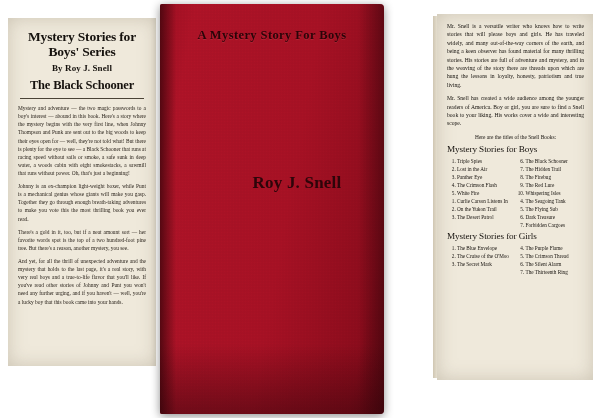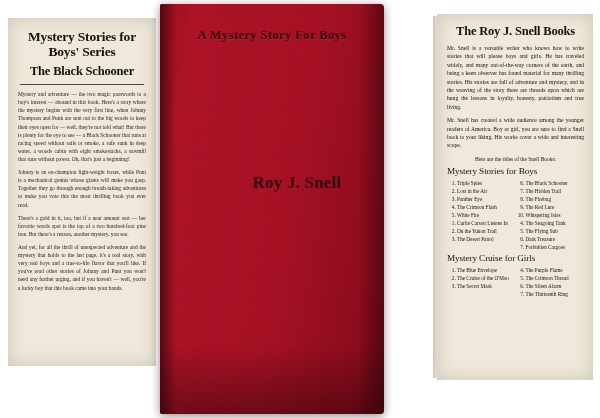--- a/index.html
+++ b/index.html
@@ -235,41 +235,41 @@
     background: linear-gradient(90deg, #cfc6b2, #efe9db);
   }
 </style>
 </head>
 <body>
 
 <div class="scene">
 
   <div class="flap-left">
     <div class="fl-title">Mystery Stories for Boys' Series</div>
+    <div class="fl-byline">By Roy J. Snell</div>
     <div class="fl-subtitle">The Black Schooner</div>
     <hr class="fl-rule">
     <p>Mystery and adventure — the two magic passwords to a boy's interest — abound in this book. Here's a story where the mystery begins with the very first line, when Johnny Thompson and Punk are sent out to the big woods to keep their eyes open for — well, they're not told what! But there is plenty for the eye to see — a Black Schooner that runs at racing speed without sails or smoke, a safe sunk in deep water, a woods cabin with eight smokestacks, a sawmill that runs without power. Oh, that's just a beginning!</p>
     <p>Johnny is an ex-champion light-weight boxer, while Punt is a mechanical genius whose giants will make you gasp. Together they go through enough breath-taking adventures to make you vote this the most thrilling book you ever read.</p>
     <p>There's a gold in it, too, but if a neat amount sort — her favorite words spot is the top of a two hundred-foot pine tree. But there's a reason, another mystery, you see.</p>
     <p>And yet, for all the thrill of unexpected adventure and the mystery that holds to the last page, it's a real story, with very real boys and a true-to-life flavor that you'll like. If you've read other stories of Johnny and Punt you won't need any further urging, and if you haven't — well, you're a lucky boy that this book came into your hands.</p>
   </div>
 
   <div class="page-edge"></div>
 
   <div class="book">
     <div class="cloth"></div>
     <div class="spine-shade"></div>
     <div class="edge-shade"></div>
     <div class="cover-topline">A Mystery Story For Boys</div>
     <div class="cover-author">Roy J. Snell</div>
     <div class="bottom-shadow"></div>
   </div>
 
   <div class="flap-right">
-    <div class="fr-title">The Roy J. Snell Books</div>
     <p class="fr-lead">Mr. Snell is a versatile writer who knows how to write stories that will please boys and girls. He has traveled widely, and many out-of-the-way corners of the earth, and being a keen observer has found material for many thrilling stories. His stories are full of adventure and mystery, and in the weaving of the story there are threads upon which are hung the lessons in loyalty, honesty, patriotism and true living.</p>
     <p class="fr-lead">Mr. Snell has created a wide audience among the younger readers of America. Boy or girl, you are sure to find a Snell book to your liking. His works cover a wide and interesting scope.</p>
     <div class="fr-note">Here are the titles of the Snell Books:</div>
 
     <div class="fr-section">Mystery Stories for Boys</div>
     <div class="fr-list">
       <ol>
           <li>Triple Spies</li>
           <li>Lost in the Air</li>
           <li>Panther Eye</li>
@@ -292,21 +292,21 @@
           <li>The Desert Patrol</li>
         </ol>
       <ol start="4">
           <li>The Seagoing Tank</li>
           <li>The Flying Sub</li>
           <li>Dark Treasure</li>
           <li>Forbidden Cargoes</li>
         </ol>
     </div>
 
-    <div class="fr-section">Mystery Cruise for Girls</div>
+    <div class="fr-section">Mystery Stories for Girls</div>
     <div class="fr-list">
       <ol>
           <li>The Blue Envelope</li>
           <li>The Cruise of the O'Moo</li>
           <li>The Secret Mark</li>
         </ol>
       <ol start="4">
           <li>The Purple Flame</li>
           <li>The Crimson Thread</li>
           <li>The Silent Alarm</li>

